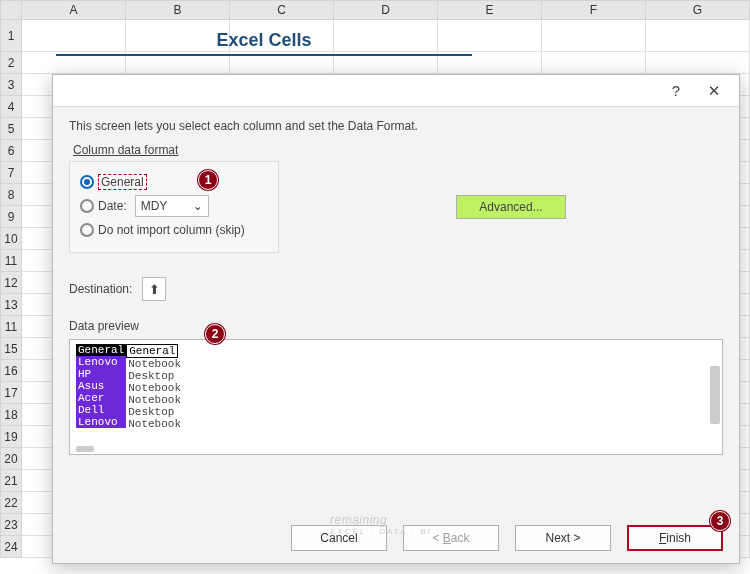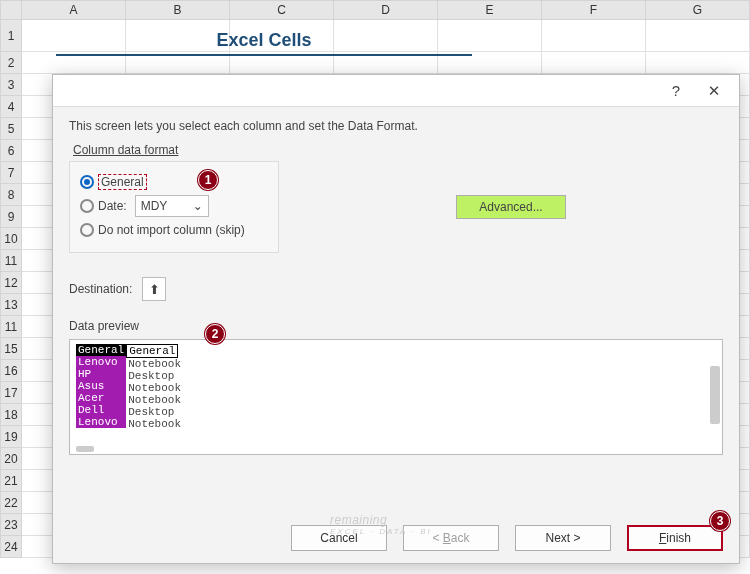--- a/index.html
+++ b/index.html
@@ -43,21 +43,21 @@
 .dest-input { flex: 1; height: 24px; border: 1px solid #bbb; background: #fff; display: flex; align-items: center; padding: 0 6px; }
 .dest-val { border: 2px solid #b00020; padding: 0 3px; font-size: 12px; }
 .collapse-btn { width: 24px; height: 24px; border: 1px solid #bbb; background: #fff; display: flex; align-items: center; justify-content: center; font-size: 13px; }
 
 .preview-label { margin-top: 18px; margin-bottom: 6px; }
 .preview { border: 1px solid #bbb; background: #fff; height: 116px; position: relative; padding: 4px 6px; font-family: "Courier New", monospace; font-size: 11px; overflow: hidden; }
 .pv-col { display: inline-block; vertical-align: top; }
 .pv-hdr { background: #000; color: #fff; padding: 0 2px; display: inline-block; }
 .pv-hdr.light { background: #fff; color: #000; border: 1px solid #000; }
 .pv-cell { padding: 0 2px; white-space: pre; }
-.pv-cell.sel { background: #a21caf; color: #fff; }
+.pv-cell.sel { background: #6d28d9; color: #fff; }
 .pv-scroll { position: absolute; right: 2px; top: 26px; width: 10px; height: 58px; background: #ccc; border-radius: 2px; }
 .pv-hbar { position: absolute; left: 6px; bottom: 2px; width: 18px; height: 6px; background: #ccc; border-radius: 2px; }
 
 .btnrow { position: absolute; bottom: 12px; right: 16px; display: flex; gap: 16px; }
 .btn { width: 96px; height: 26px; border: 1px solid #adadad; background: #fdfdfd; font-size: 12px; display: flex; align-items: center; justify-content: center; color: #333; }
 .btn.disabled { color: #a0a0a0; }
 .btn.finish { border: 2px solid #b00020; }
 .underline-char { text-decoration: underline; }
 
 .badge { position: absolute; width: 20px; height: 20px; border-radius: 50%; background: #8b0015; color: #fff; font-weight: bold; font-size: 12px; display: flex; align-items: center; justify-content: center; border: 1px solid #fff; box-shadow: 0 0 0 1px #8b0015; z-index: 50; }

